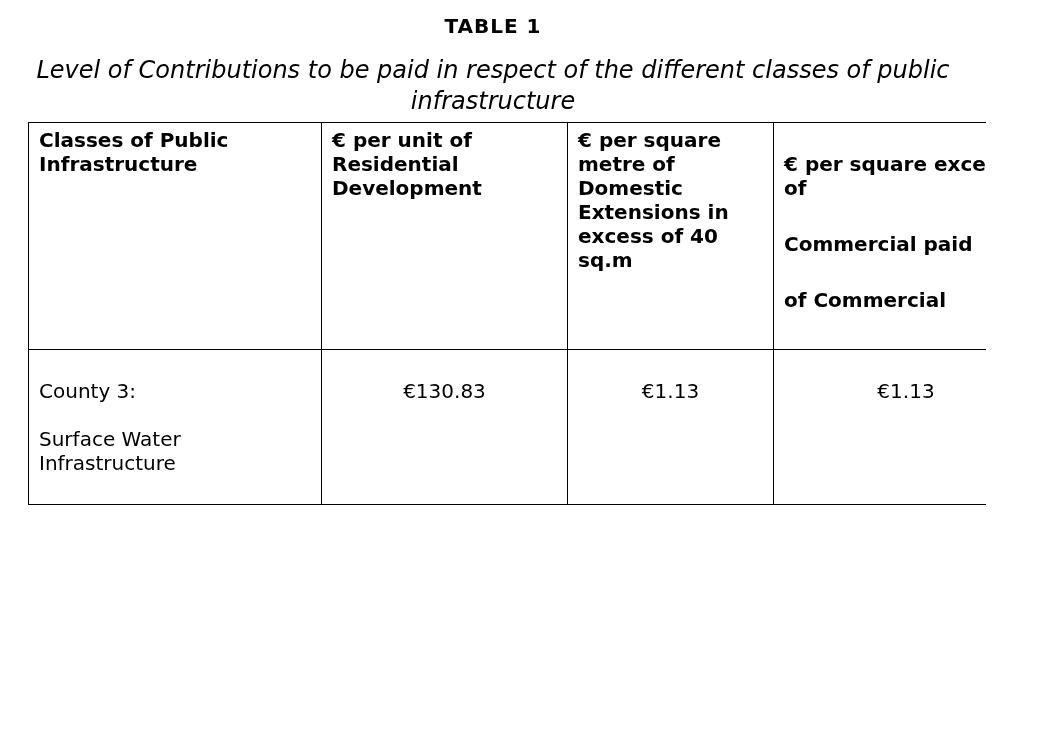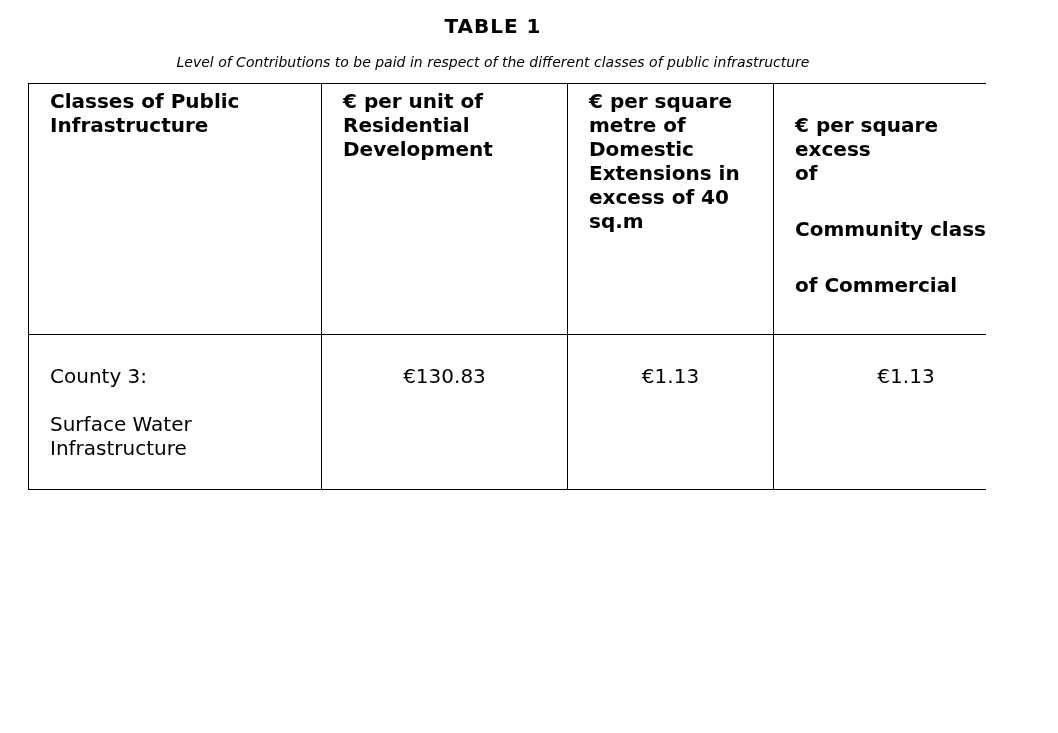--- a/index.html
+++ b/index.html
@@ -18,40 +18,40 @@
     padding-top: 13px;
   }
   .doc-title {
     text-align: center;
     font-size: 20px;
     font-weight: bold;
     line-height: 26px;
     letter-spacing: 1px;
   }
   .doc-subtitle {
-    margin-top: 8px;
+    margin-top: 16px;
     text-align: center;
     font-style: italic;
-    font-size: 14px;
+    font-size: 24px;
     line-height: 31px;
   }
   .doc-subtitle .bold-part {
     font-weight: bold;
   }
   table.contrib {
     border-collapse: collapse;
     table-layout: fixed;
     width: 1010px;
     margin-left: 28px;
     margin-top: 5px;
   }
   table.contrib td {
     border: 1.5px solid #000000;
     vertical-align: top;
-    padding: 5px 21px;
+    padding: 5px 10px;
     font-size: 20px;
     line-height: 24px;
     white-space: pre-line;
     overflow: hidden;
     box-sizing: border-box;
   }
   .hdr td { font-weight: bold; }
   .hdr-p { margin: 0 0 8px 0; white-space: pre-line; }
   .num { text-align: center; }
   .blank-first { padding-top: 29px !important; }
@@ -88,21 +88,21 @@
 Development</td>
       <td>€ per square
 metre of
 Domestic
 Extensions in
 excess of 40
 sq.m</td>
       <td>
         <div class="hdr-p">€ per square excess
 of</div>
-        <div class="hdr-p">Community class</div>
+        <div class="hdr-p">Commercial paid</div>
         <div class="hdr-p">of Commercial</div>
       </td>
     </tr>
 
 
 
     <tr class="h-r3">
       <td>
         <div>County 3:</div>
         <div>Surface Water

